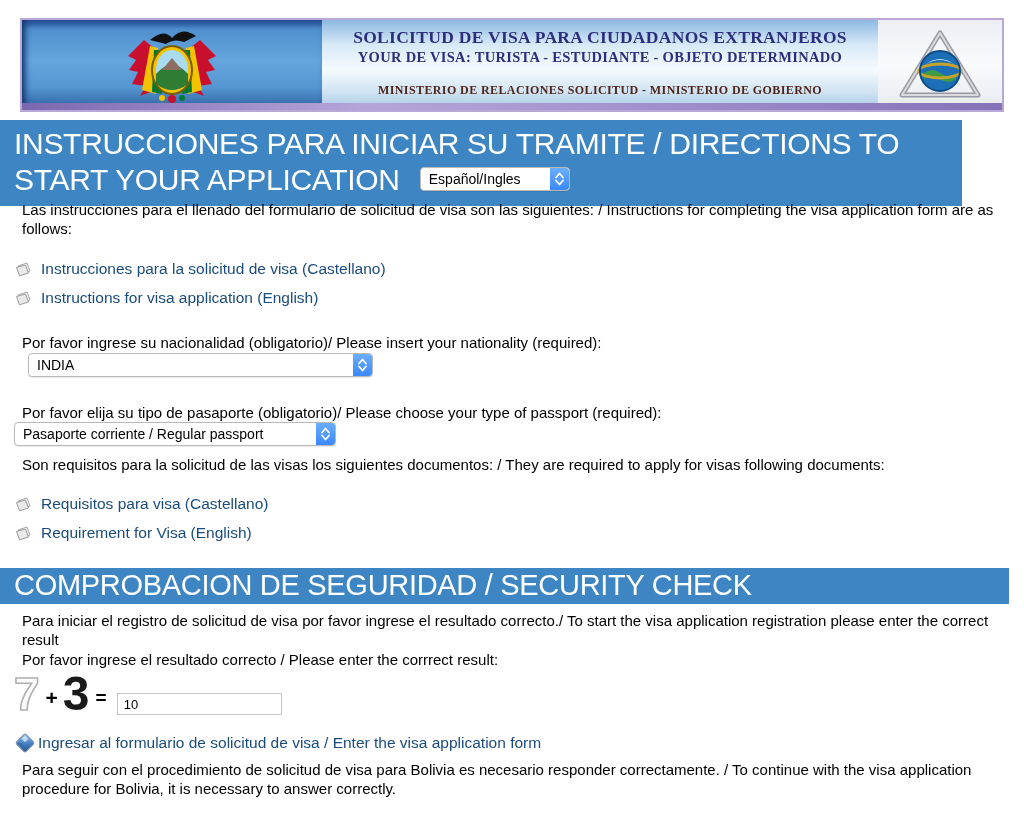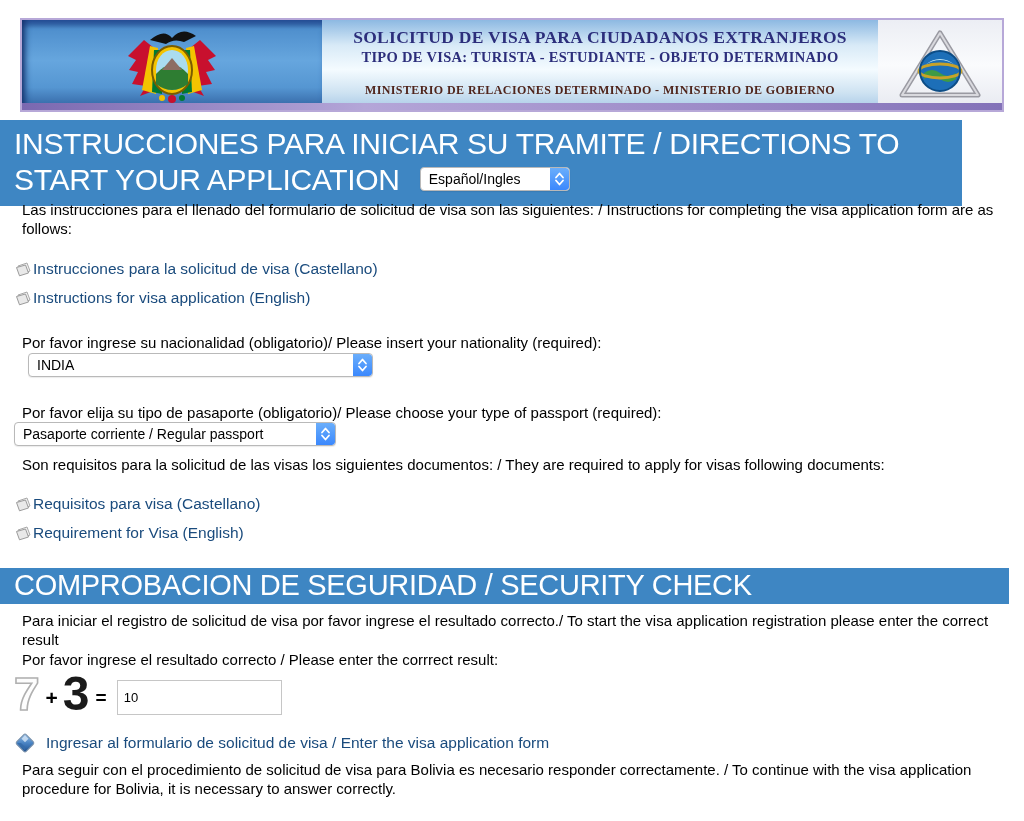--- a/index.html
+++ b/index.html
@@ -69,35 +69,35 @@
   .para { position:absolute; left:22px; width:990px; font-size:15px; line-height:19px; color:#000; }
   .p-intro { top:200px; }
   .p-nat   { top:333px; }
   .p-pass  { top:403px; }
   .p-req   { top:455px; }
   .p-sec1  { top:611px; }
   .p-sec2  { top:650px; }
   .p-note  { top:760px; }
 
   
-  .doclink { position:absolute; left:14px; display:flex; align-items:center; gap:0;
+  .doclink { position:absolute; left:14px; display:flex; align-items:center; gap:8px;
              font-size:15.5px; color:#1a4b7d; text-decoration:none; cursor:pointer; }
   .lk1 { top:260px; } .lk2 { top:289px; }
   .lk3 { top:495px; } .lk4 { top:524px; }
-  .enterlink { top:732px; gap:10px; }
+  .enterlink { top:732px; gap:2px; }
 
   
   .captcha-row { position:absolute; left:14px; top:672px; display:flex; align-items:flex-end; }
   .op7 { font-size:46px; line-height:44px; font-weight:bold; color:#fdfdfd;
          -webkit-text-stroke:1.6px #b0b0b0; text-shadow:0 0 1px #c4c4c4; }
   .opPlus { font-size:21px; font-weight:bold; margin:0 5px 6px 6px; }
   .op3 { font-size:48px; line-height:44px; font-weight:bold; color:#1a1a1a; }
   .opEq { font-size:19px; font-weight:bold; margin:0 10px 7px 6px; }
   .captcha-input {
-    width:165px; height:35px; border:1px solid #c6c6c6; font-size:13px;
+    width:165px; height:22px; border:1px solid #c6c6c6; font-size:13px;
     padding:0 6px; font-family:"Liberation Sans", sans-serif; color:#000;
     margin-bottom:1px; outline:none;
   }
 
   svg { display:block; }
 </style>
 </head>
 <body>
 
 <div class="banner">
@@ -119,22 +119,22 @@
 
         <path d="M24 14 Q38 2 46 12 Q56 0 70 10 L58 16 Q48 12 40 18 Z" fill="#111"></path>
         <circle cx="46" cy="73" r="4" fill="#c8102e"></circle>
         <circle cx="36" cy="72" r="3" fill="#f4c300"></circle>
         <circle cx="56" cy="72" r="3" fill="#007934"></circle>
       </svg>
     </span>
   </div>
   <div class="banner-mid">
     <div class="banner-title1">SOLICITUD DE VISA PARA CIUDADANOS EXTRANJEROS</div>
-    <div class="banner-title2">TIPO DE VISA: TURISTA - ESTUDIANTE - OBJETO DETERMINADO</div>
-    <div class="banner-ministries">MINISTERIO DE RELACIONES DETERMINADO - MINISTERIO DE GOBIERNO</div>
+    <div class="banner-title2">YOUR DE VISA: TURISTA - ESTUDIANTE - OBJETO DETERMINADO</div>
+    <div class="banner-ministries">MINISTERIO DE RELACIONES SOLICITUD - MINISTERIO DE GOBIERNO</div>
   </div>
   <div class="banner-right">
     <span>
       <svg width="84" height="72" viewBox="0 0 84 72">
         <path d="M42 4 L80 66 L4 66 Z" fill="none" stroke="#9a9aa2" stroke-width="5" stroke-linejoin="round"></path>
         <path d="M42 4 L80 66 L4 66 Z" fill="none" stroke="#d9d9de" stroke-width="2" stroke-linejoin="round"></path>
         <circle cx="42" cy="42" r="20" fill="#1d6fb8"></circle>
         <path d="M27 36 Q42 26 57 36 Q50 30 42 30 Q34 30 27 36 Z" fill="#bfe6f7"></path>
         <path d="M26 44 Q34 38 42 44 Q50 50 58 44 L58 50 Q50 56 42 50 Q34 44 26 50 Z" fill="#3f9b45"></path>
         <ellipse cx="42" cy="42" rx="21" ry="7" fill="none" stroke="#c8a22a" stroke-width="3"></ellipse>

